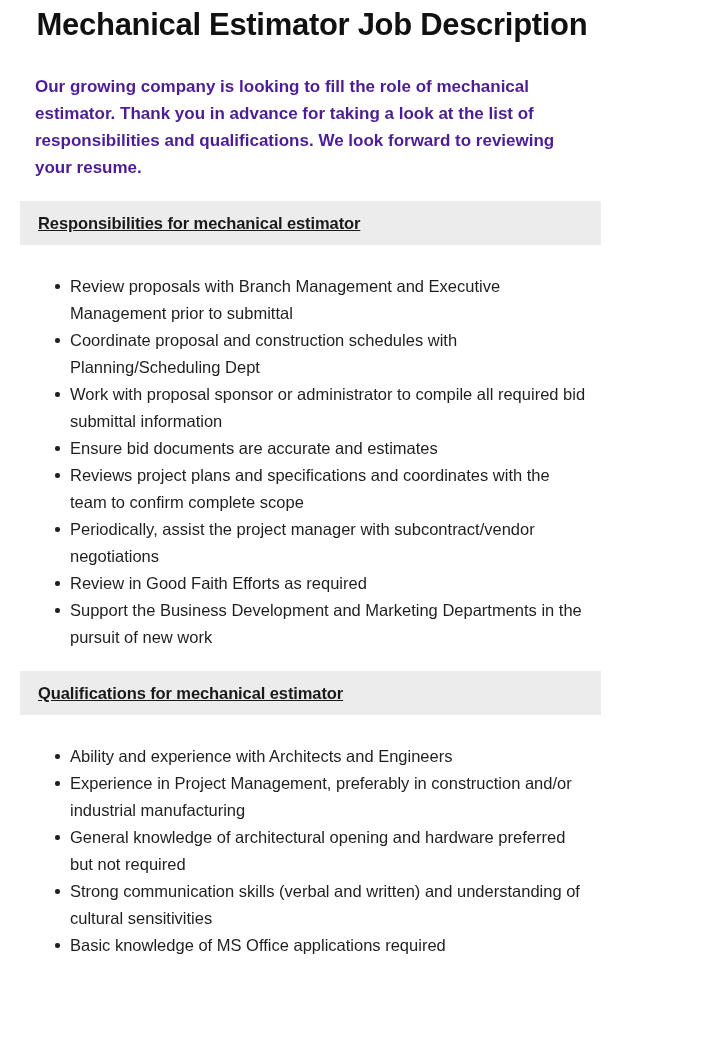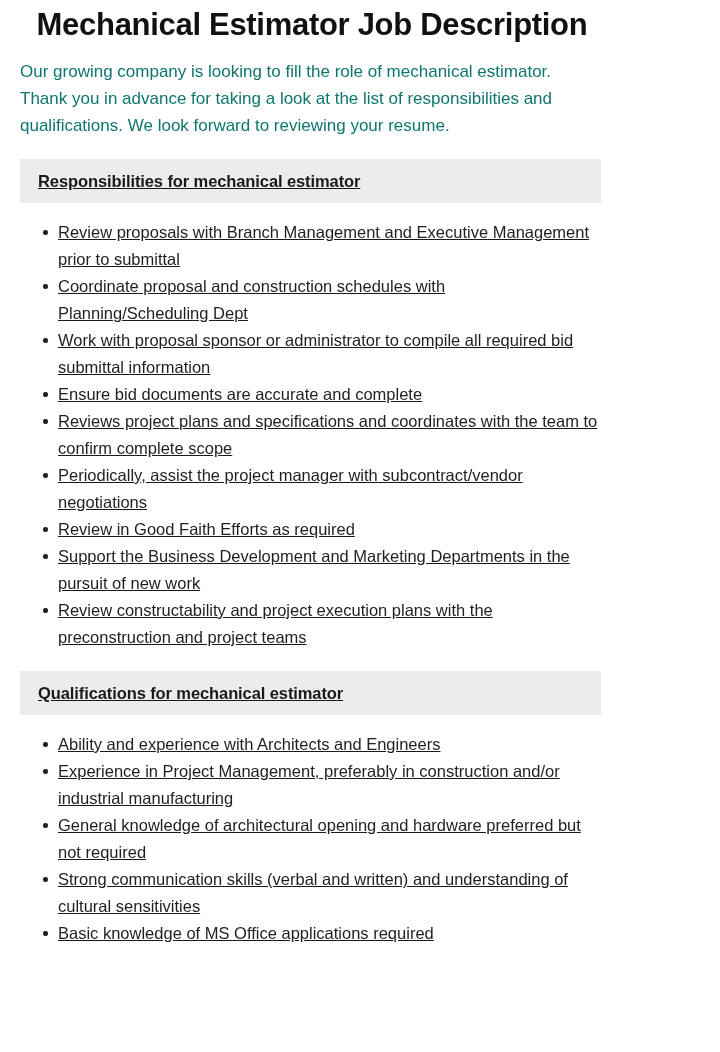--- a/index.html
+++ b/index.html
@@ -23,26 +23,26 @@
     margin: 0;
     padding: 6px 20px 0 20px;
     font-size: 31px;
     line-height: 38px;
     font-weight: bold;
     text-align: center;
     letter-spacing: -0.3px;
     color: #111111;
   }
   .intro {
-    margin: 0;
+    margin: 15px;
     padding: 14px 24px 0 20px;
     font-size: 17px;
     line-height: 27px;
-    color: #0f766e;
-    font-weight: 400;
+    color: #4c1d95;
+    font-weight: 700;
   }
   .section {
     margin-top: 20px;
   }
   .section-header {
     margin: 0 23px 0 20px;
     background: #ececec;
     height: 44px;
     display: flex;
     align-items: center;
@@ -51,23 +51,22 @@
     text-decoration: underline;
   }
   .section-header-text {
     font-size: 16.5px;
     font-weight: bold;
     color: #1a1a1a;
     letter-spacing: -0.1px;
   }
   ul.bullets {
     list-style: none;
-    margin: 0;
+    margin: 12px;
     padding: 16px 24px 0 0;
-    text-decoration: underline;
   }
   ul.bullets li {
     position: relative;
     padding-left: 58px;
     margin: 0 0 0 0;
     font-size: 16.5px;
     line-height: 27px;
     color: #1f1f1f;
   }
   ul.bullets li::before {
@@ -91,26 +90,25 @@
   <p class="intro">Our growing company is looking to fill the role of mechanical estimator. Thank you in advance for taking a look at the list of responsibilities and qualifications. We look forward to reviewing your resume.</p>
 
   <div class="section">
     <div class="section-header">
       <span class="section-header-text">Responsibilities for mechanical estimator</span>
     </div>
     <ul class="bullets">
       <li>Review proposals with Branch Management and Executive Management prior to submittal</li>
       <li>Coordinate proposal and construction schedules with Planning/Scheduling Dept</li>
       <li>Work with proposal sponsor or administrator to compile all required bid submittal information</li>
-      <li>Ensure bid documents are accurate and complete</li>
+      <li>Ensure bid documents are accurate and estimates</li>
       <li>Reviews project plans and specifications and coordinates with the team to confirm complete scope</li>
       <li>Periodically, assist the project manager with subcontract/vendor negotiations</li>
       <li>Review in Good Faith Efforts as required</li>
       <li>Support the Business Development and Marketing Departments in the pursuit of new work</li>
-      <li>Review constructability and project execution plans with the preconstruction and project teams</li>
     </ul>
   </div>
 
   <div class="section">
     <div class="section-header">
       <span class="section-header-text">Qualifications for mechanical estimator</span>
     </div>
     <ul class="bullets">
       <li>Ability and experience with Architects and Engineers</li>
       <li>Experience in Project Management, preferably in construction and/or industrial manufacturing</li>

